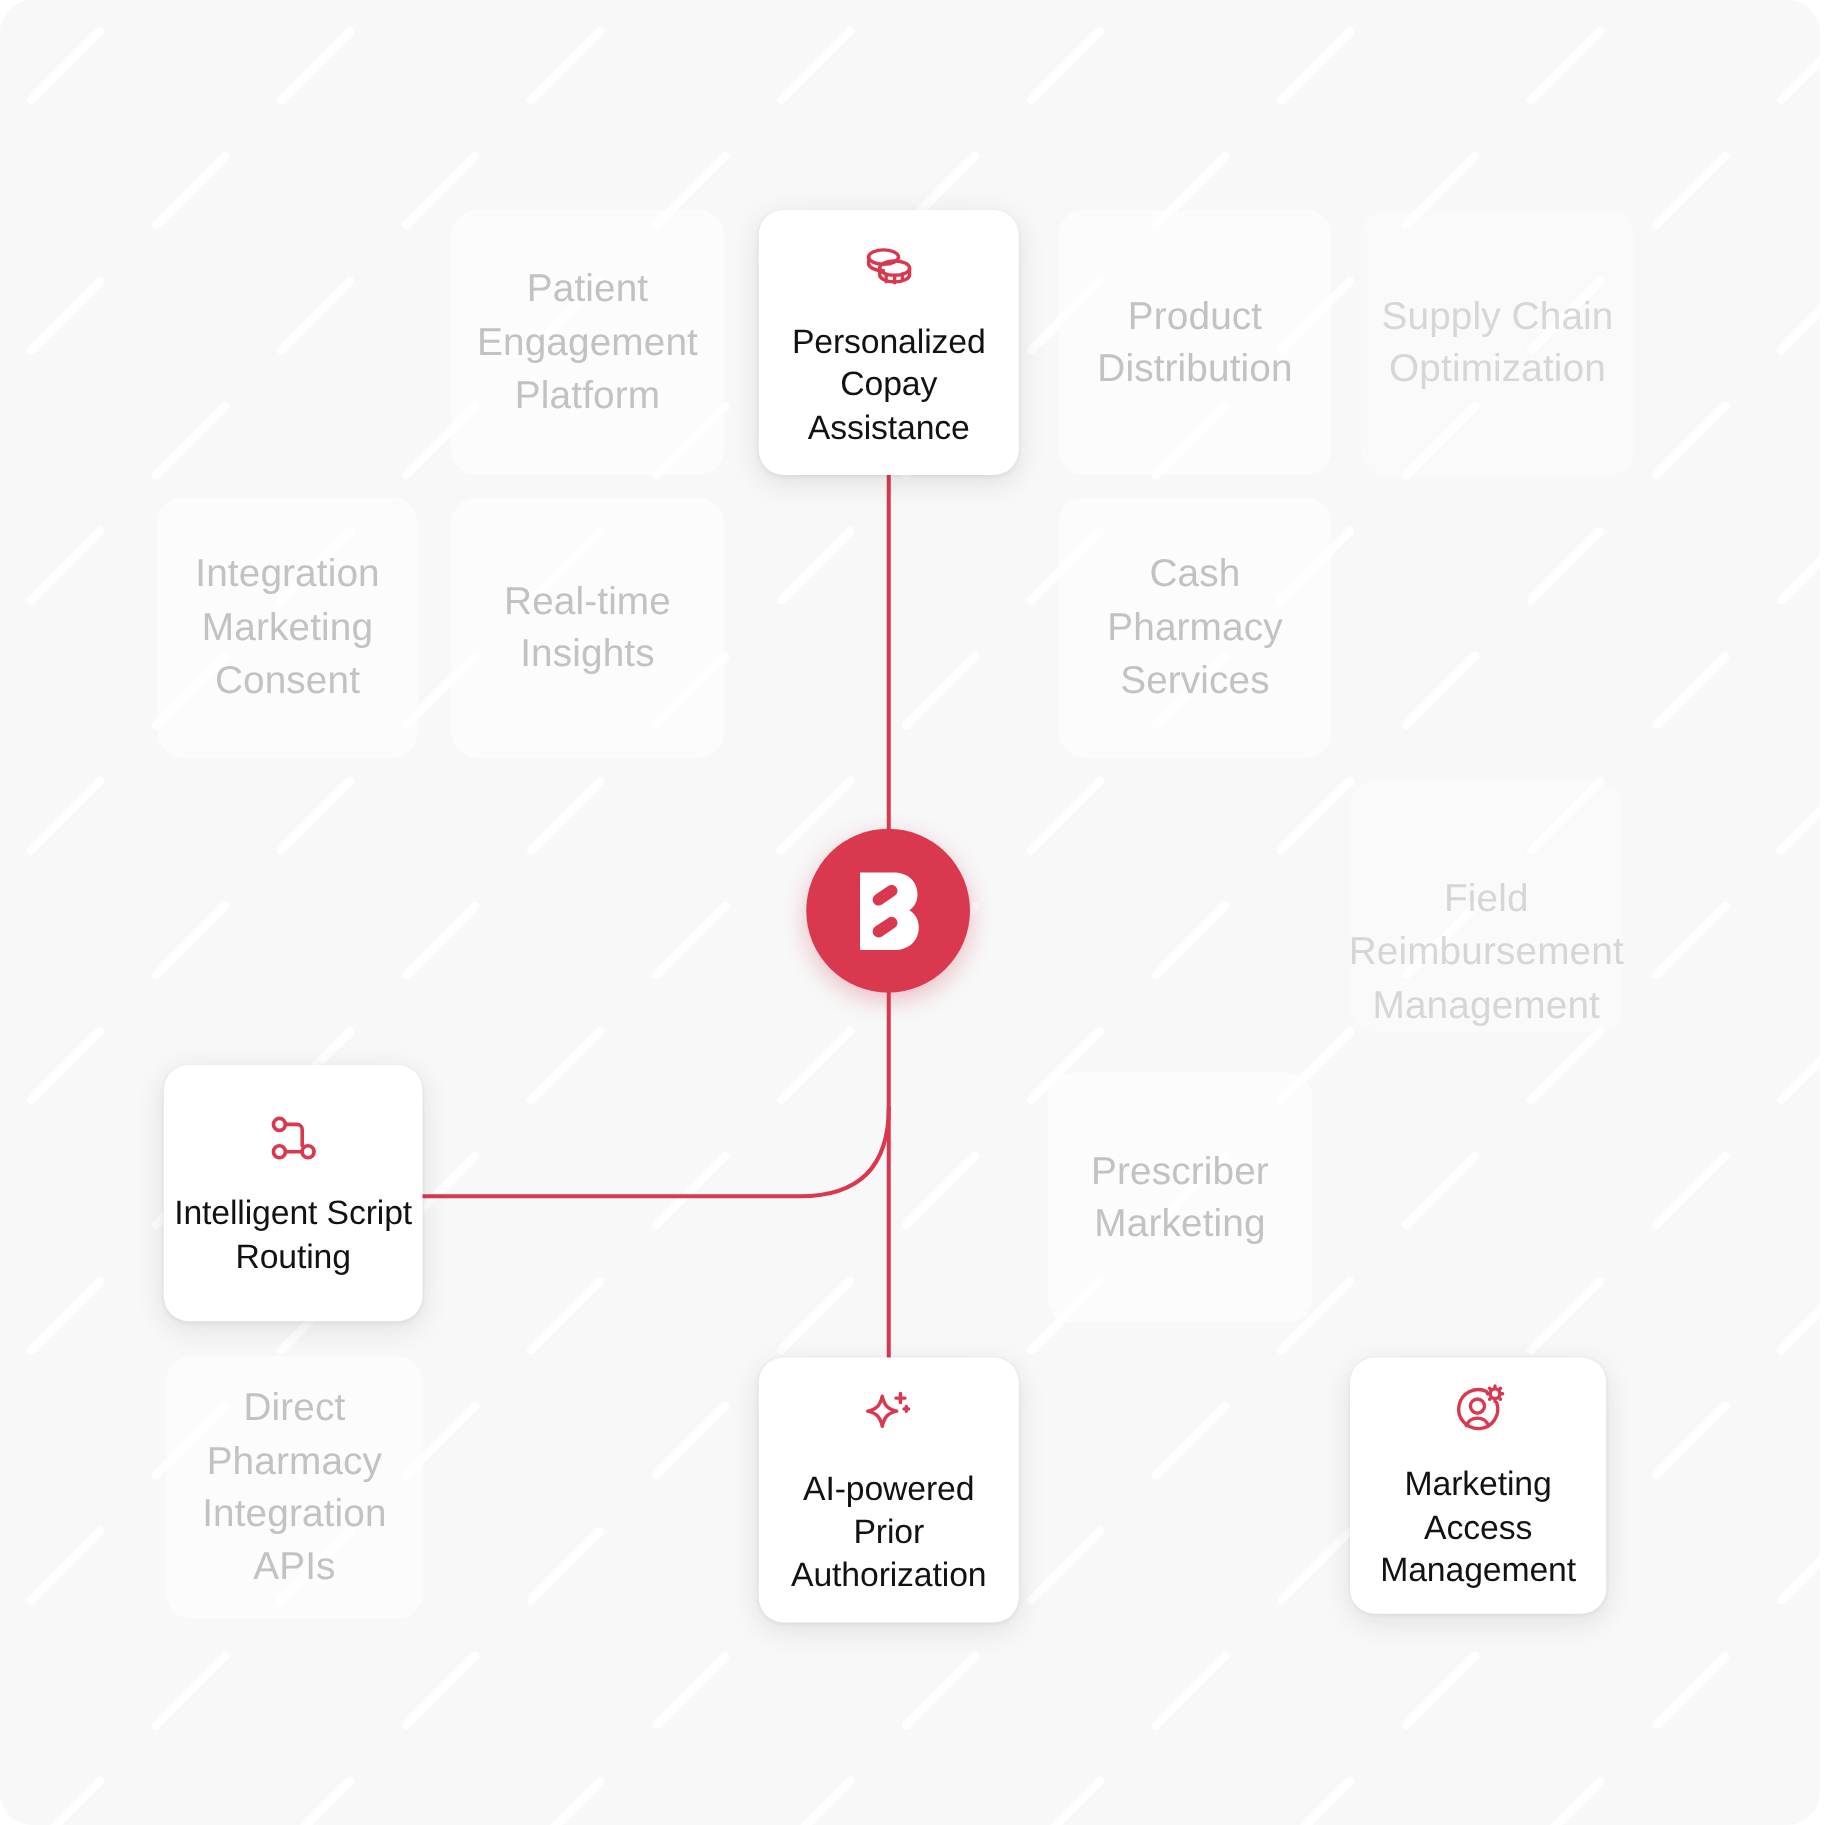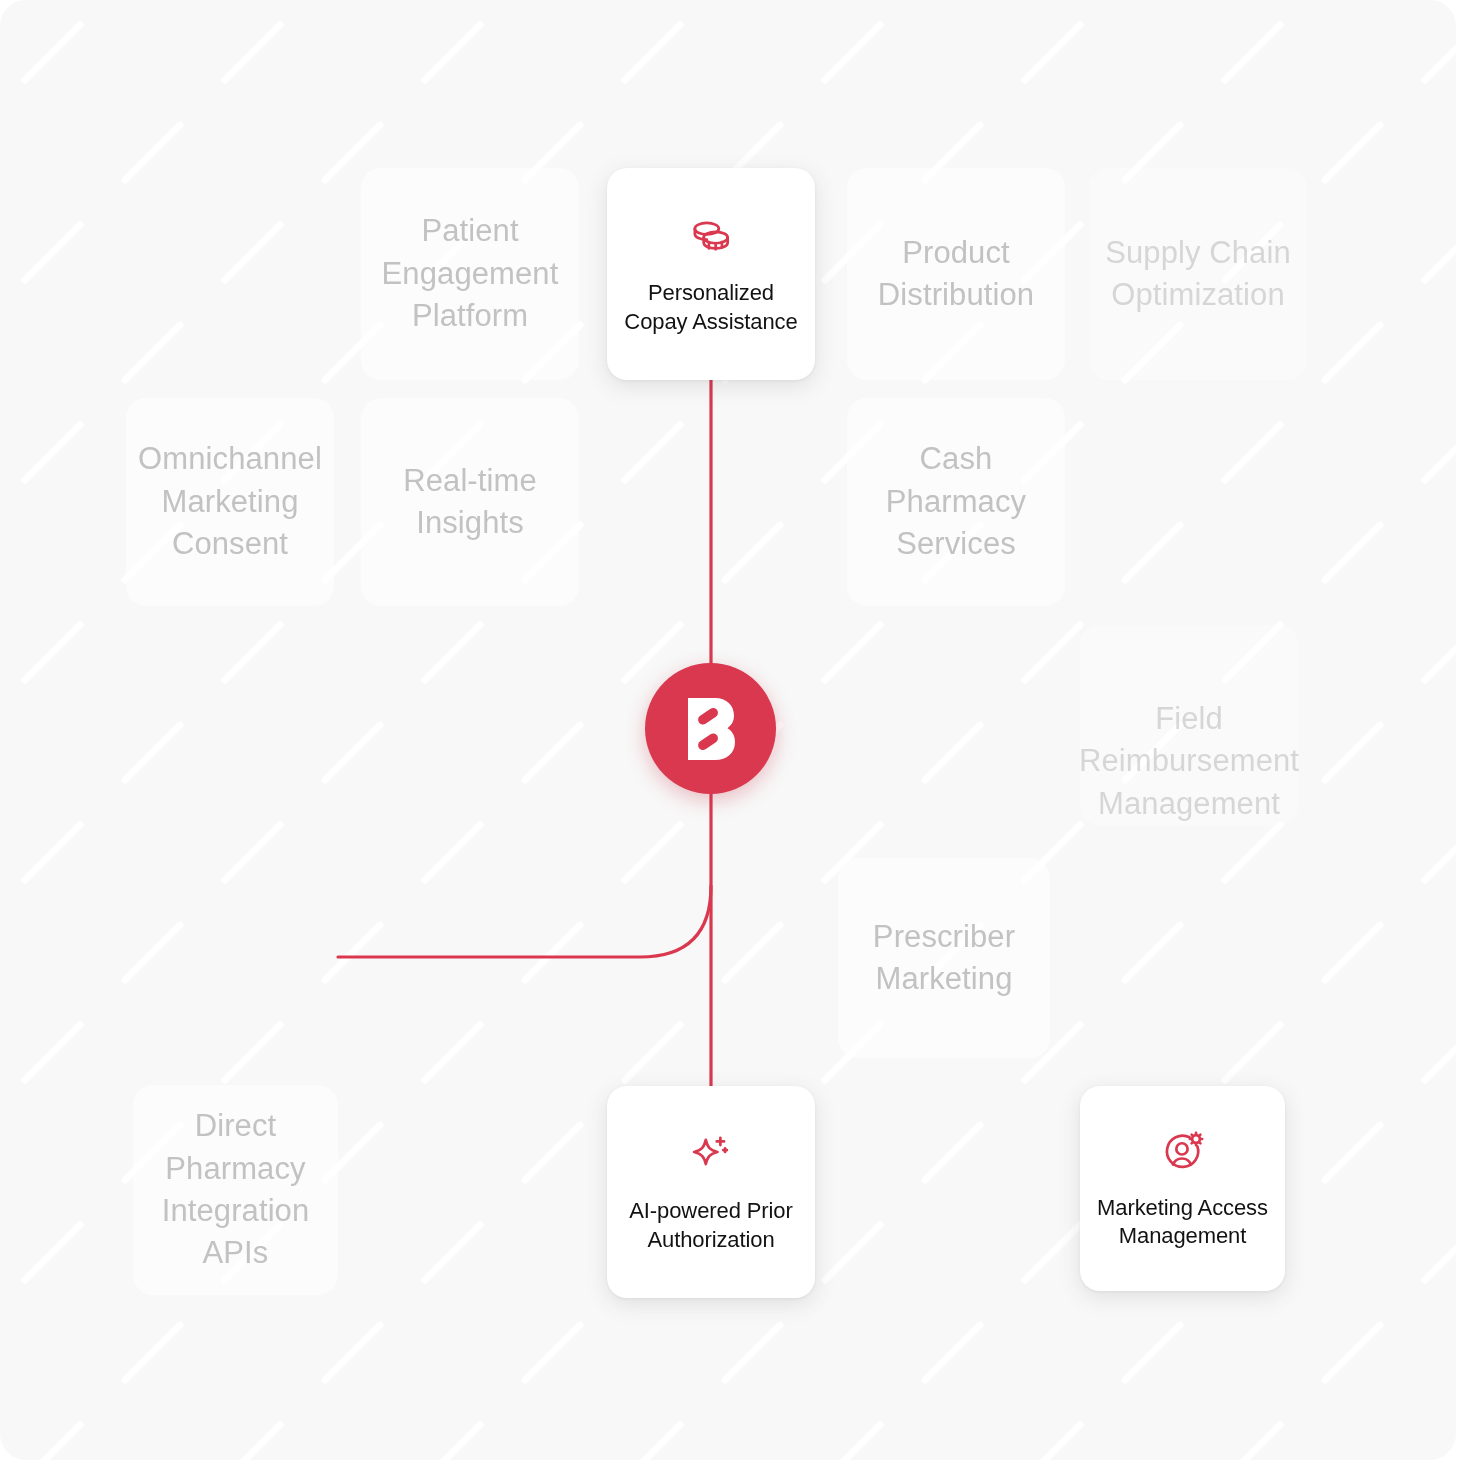--- a/index.html
+++ b/index.html
@@ -62,21 +62,21 @@
   .card.ghost .label { padding: 0 10px; }
 
   .card.active {
     background: #ffffff;
     box-shadow: 0 6px 22px rgba(60,60,70,0.13), 0 1px 3px rgba(60,60,70,0.07);
     z-index: 5;
   }
 
   .card.active .label {
     color: #121212;
-    font-size: 22px;
+    font-size: 27px;
     line-height: 1.28;
     font-weight: 400;
     letter-spacing: -0.1px;
     padding: 0 8px;
   }
 
   .card-icon {
     margin-bottom: 17px;
     line-height: 0;
   }
@@ -139,21 +139,21 @@
 
   <div class="card ghost fade-r" style="left:1089px; top:168px; width:218px; height:212px;">
     <span class="label">Supply Chain Optimization</span>
   </div>
 
   <div class="card ghost" style="left:847px; top:168px; width:218px; height:212px;">
     <span class="label">Product Distribution</span>
   </div>
 
   <div class="card ghost" style="left:126px; top:398px; width:208px; height:208px;">
-    <span class="label">Omnichannel Marketing Consent</span>
+    <span class="label">Integration Marketing Consent</span>
   </div>
 
   <div class="card ghost" style="left:361px; top:398px; width:218px; height:208px;align-items:center;">
     <span class="label">Real-time Insights</span>
   </div>
 
   <div class="card ghost" style="left:847px; top:398px; width:218px; height:208px;">
     <span class="label">Cash Pharmacy Services</span>
   </div>
 
@@ -175,20 +175,32 @@
         <ellipse cx="20" cy="16" rx="11.5" ry="5.5"></ellipse>
         <path d="M8.5 16v5c0 3 5.1 5.5 11.5 5.5"></path>
         <ellipse cx="28.5" cy="24.5" rx="11.5" ry="5.5"></ellipse>
         <path d="M17 24.5v5c0 3 5.1 5.5 11.5 5.5S40 32.5 40 29.5v-5"></path>
         <path d="M22 30v5M28.5 30.8v5M34.5 29v5"></path>
       </svg>
     </span>
     <span class="label">Personalized Copay Assistance</span>
   </div>
 
+  <div class="card active" style="left:131px; top:852px; width:207px; height:205px;">
+    <span class="card-icon">
+      <svg width="50" height="50" viewBox="0 0 48 48" fill="none" stroke="#d9384f" stroke-width="2.8" stroke-linecap="round" stroke-linejoin="round">
+        <circle cx="13" cy="13" r="4.6"></circle>
+        <circle cx="13" cy="34" r="4.6"></circle>
+        <circle cx="35" cy="34" r="4.6"></circle>
+        <path d="M17.6 13h8.9a4 4 0 0 1 4 4v12.4"></path>
+        <path d="M17.6 34h12.8"></path>
+      </svg>
+    </span>
+    <span class="label">Intelligent Script Routing</span>
+  </div>
 
   <div class="card active" style="left:607px; top:1086px; width:208px; height:212px;">
     <span class="card-icon">
       <svg width="50" height="50" viewBox="0 0 48 48" fill="none" stroke="#d9384f" stroke-width="2.6" stroke-linecap="round" stroke-linejoin="round">
         <path d="M19 9.5c1.6 7.2 4.2 10 11.2 11.6-7 1.6-9.6 4.4-11.2 11.6-1.6-7.2-4.2-10-11.2-11.6 7-1.6 9.6-4.4 11.2-11.6z"></path>
         <path d="M33 7.5v7M29.5 11h7"></path>
         <path d="M37.5 17.5v3.6M35.7 19.3h3.6"></path>
       </svg>
     </span>
     <span class="label">AI-powered Prior Authorization</span>

